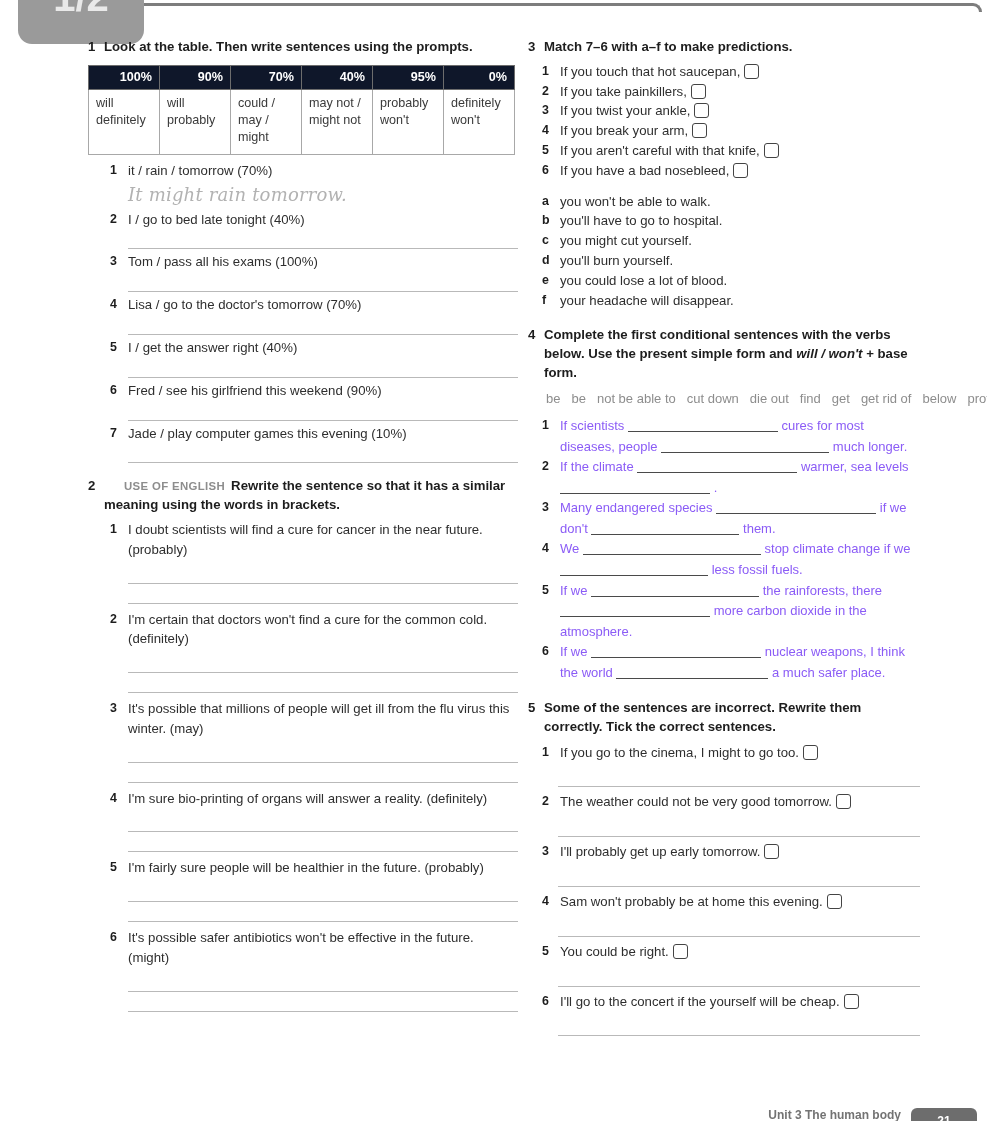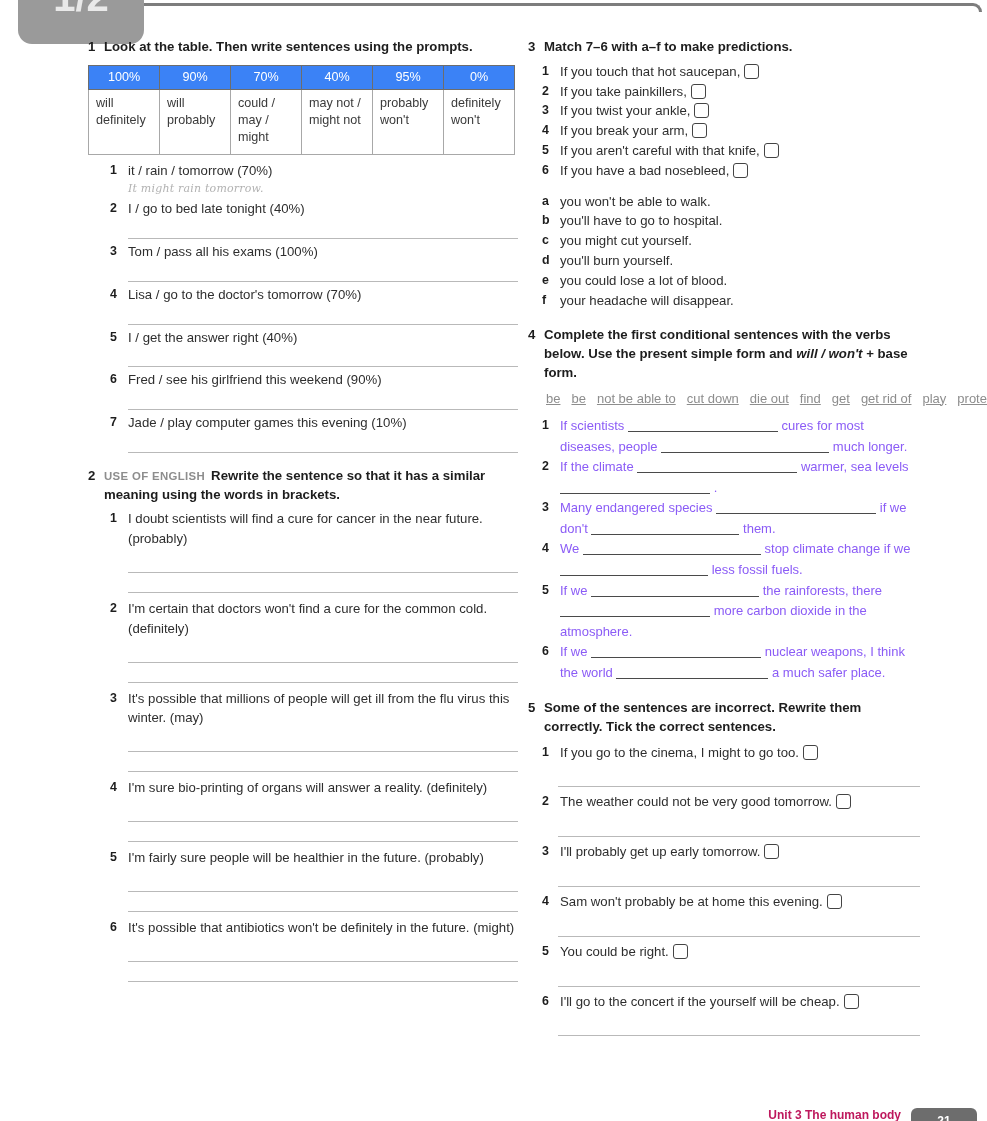--- a/index.html
+++ b/index.html
@@ -44,57 +44,57 @@
     font-size:13.2px; font-weight:bold; color:#1d1d1d;
     line-height:1.42;
   }
   .ex-num {
     width:16px; flex:0 0 16px;
     font-weight:bold; font-size:13.2px; color:#1d1d1d;
   }
   .ex-title { flex:1; }
   .label-uoe {
     color:#8d8d8d; font-weight:bold; font-size:11.4px;
-    letter-spacing:.35px; margin-right:6px;
+    letter-spacing:.35px; margin-right:6px;margin-left:20px;
   }
   .it { font-style: italic; }
 
   
   .items { margin-top:5px; }
   .item {
     display:flex; align-items:flex-start;
     font-size:13.2px; line-height:1.5; color:#2e2e2e;
   }
   .it-num {
     flex:0 0 18px; width:18px; text-align:left;
     font-weight:bold; font-size:12.4px; color:#1d1d1d;
     padding-top:0px;
   }
   .it-body { flex:1; }
   .answer-example {
     font-family:"DejaVu Serif", serif;
     font-style:italic;
     color:#b2b2b2;
-    font-size:11px;
+    font-size:18px;
     margin-left:18px;
     line-height:1.5;
     letter-spacing:.2px;
   }
 
   
   table.prob {
     border-collapse:collapse;
     width:427px;
     margin:8px 0 6px 0;
     table-layout:fixed;
   }
   table.prob th {
-    background:#3b82f6; color:#ffffff;
-    font-size:12.6px; font-weight:normal;
-    text-align:center; padding:4px 7px 5px 7px;
+    background:#0f172a; color:#ffffff;
+    font-size:12.6px; font-weight:bold;
+    text-align:right; padding:4px 7px 5px 7px;
     border:1px solid #6d6d6d;
   }
   table.prob td {
     border:1px solid #a8a8a8;
     vertical-align:top;
     font-size:12.6px; color:#3a3a3a;
     padding:5px 7px 7px 7px;
     line-height:1.38;
   }
 
@@ -107,21 +107,21 @@
     background:#fff;
     vertical-align:-3px;
     margin-left:4px;
   }
 
   
   .wordbank {
     color:#8d8d8d; font-size:13px; line-height:1.6;
     margin:6px 0 7px 18px; max-width:374px;
   }
-  .wordbank span { margin-right:11px; white-space:nowrap;text-decoration:underline; }
+  .wordbank span { margin-right:11px; white-space:nowrap; }
 
   
   .gap {
     display:inline-block;
     border-bottom:1px solid #4a4a4a;
     min-width:60px;
     vertical-align:-2px;
   }
   .gapline { font-size:13px; line-height:1.58; color:#8b5cf6; }
 
@@ -129,21 +129,21 @@
   .ans-lines { margin-left:18px; }
   .ans-lines .l { border-bottom:1px solid #b9b9b9; height:20px; }
 
   
   #footer {
     position:absolute; left:0; top:1108px; width:987px; height:13px;
     overflow:hidden;
   }
   #footer-text {
     position:absolute; right:86px; top:0;
-    font-size:12px; font-weight:bold; color:#be185d;
+    font-size:12px; font-weight:bold; color:#737373;
     white-space:nowrap;
   }
   #footer-page {
     position:absolute; right:10px; top:0;
     width:66px; height:26px; background:#6d6d6d;
     border-radius:6px; color:#fff;
     font-size:12px; font-weight:bold;
     display:flex; align-items:center; justify-content:center;
   }
 </style>
@@ -293,21 +293,21 @@
         <span class="it-num">5</span>
         <span class="it-body">I'm fairly sure people will be healthier in the future. (probably)</span>
       </div>
       <div class="ans-lines" style="margin-top:4px;">
         <div class="l"></div>
         <div class="l"></div>
       </div>
 
       <div class="item" style="margin-top:6px;">
         <span class="it-num">6</span>
-        <span class="it-body">It's possible that antibiotics won't be definitely in the future. (might)</span>
+        <span class="it-body">It's possible safer antibiotics won't be effective in the future. (might)</span>
       </div>
       <div class="ans-lines" style="margin-top:4px;">
         <div class="l"></div>
         <div class="l"></div>
       </div>
 
     </div>
   </div>
 </div>
 
@@ -374,21 +374,21 @@
     </div>
   </div>
 
   <div class="ex" style="margin-top:16px;">
     <div class="ex-head">
       <span class="ex-num">4</span>
       <span class="ex-title"><span>Complete the first conditional sentences with the verbs below. Use the present simple form and </span><span class="it">will / won't</span><span> + base form.</span></span>
     </div>
 
     <div class="wordbank">
-      <span>be</span><span>be</span><span>not be able to</span><span>cut down</span><span>die out</span><span>find</span><span>get</span><span>get rid of</span><span>play</span><span>protect</span>
+      <span>be</span><span>be</span><span>not be able to</span><span>cut down</span><span>die out</span><span>find</span><span>get</span><span>get rid of</span><span>below</span><span>protect</span>
     </div>
 
     <div class="items" style="margin-left:14px;">
       <div class="item">
         <span class="it-num">1</span>
         <span class="it-body gapline"><span>If scientists</span> <span class="gap" style="width:150px"></span> <span>cures for most diseases, people</span> <span class="gap" style="width:168px"></span> <span>much longer.</span></span>
       </div>
       <div class="item">
         <span class="it-num">2</span>
         <span class="it-body gapline"><span>If the climate</span> <span class="gap" style="width:160px"></span> <span>warmer, sea levels</span> <span class="gap" style="width:150px"></span> <span>.</span></span>

